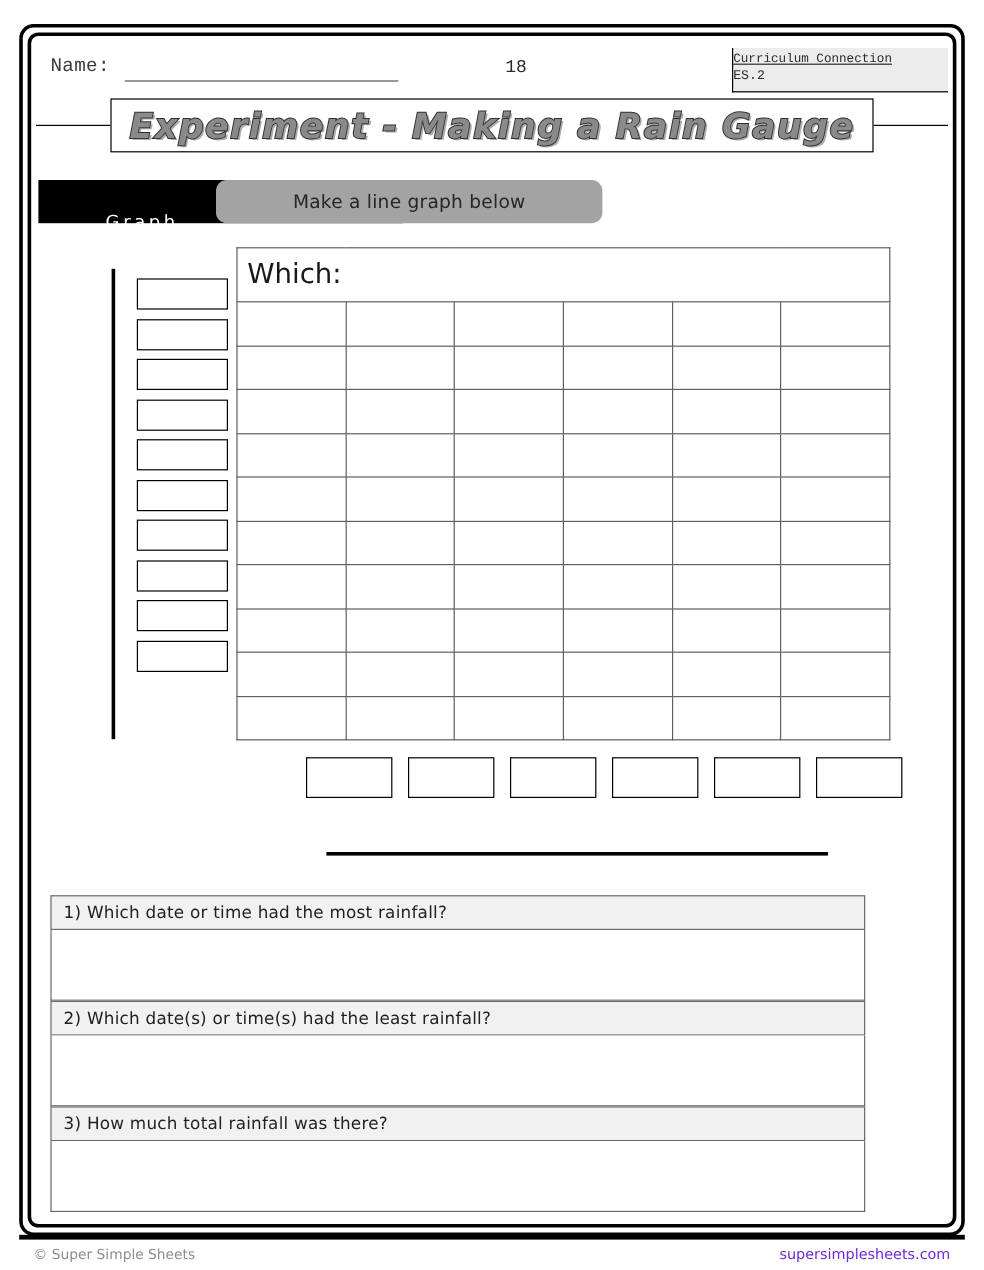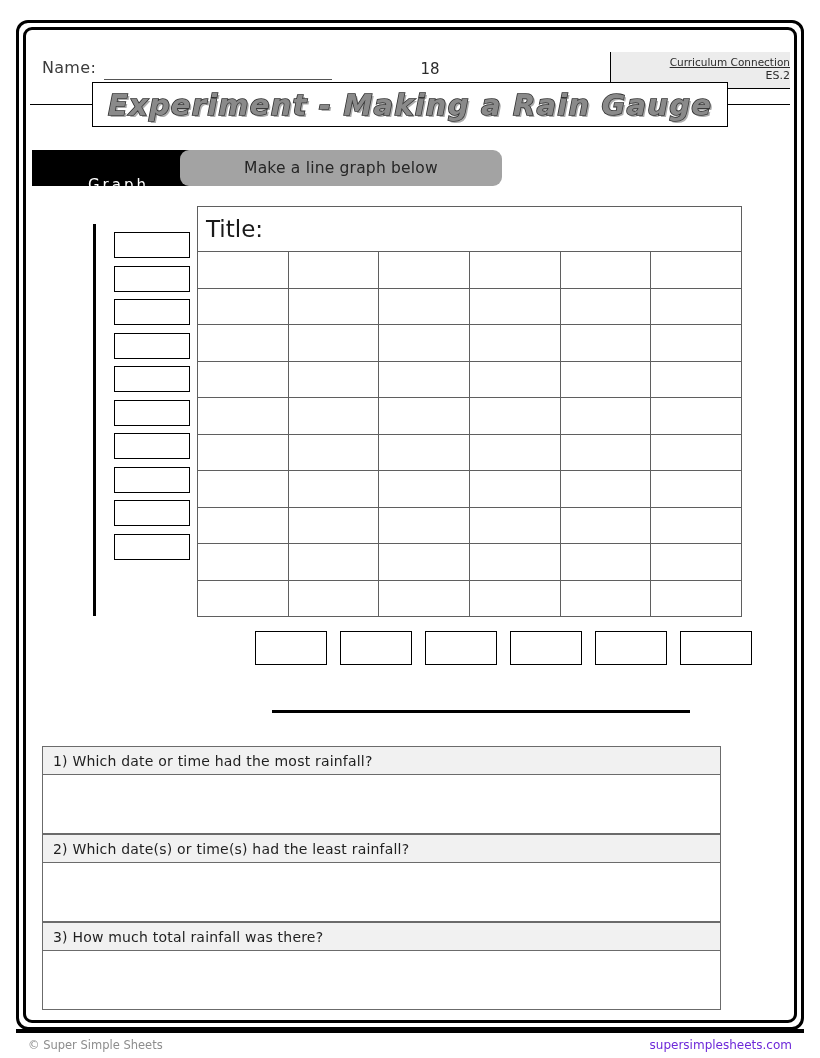--- a/index.html
+++ b/index.html
@@ -29,22 +29,22 @@
     left: 23px; top: 27px;
     width: 774px; height: 996px;
     border: 3px solid #000;
     border-radius: 9px;
     box-sizing: border-box;
   }
 
   
   #header-row {
     position: absolute;
-    left: 30px; top: 52px;
-    width: 760px; height: 40px;
+    left: 30px; top: 40px;
+    width: 760px; height: 40px; font-family: Liberation Mono, monospace;
   }
   #name-label {
     position: absolute;
     left: 12px; top: 6px;
     font-size: 16px;
     color: #3c3c3c;
     letter-spacing: .3px;
   }
   #name-line {
     position: absolute;
@@ -61,21 +61,21 @@
     color: #2b2b2b;
   }
   #curriculum-box {
     position: absolute;
     right: 0px; top: 0px;
     width: 180px; height: 37px;
     background: #ececec;
     border-left: 1.5px solid #000;
     border-bottom: 1.5px solid #000;
     box-sizing: border-box;
-    text-align: right;
+    text-align: left;
     padding-top: 4px;
   }
   #curriculum-title {
     font-size: 10.5px;
     color: #2b2b2b;
     text-decoration: underline;
     display: block;
     line-height: 13px;
   }
   #curriculum-code {
@@ -303,21 +303,21 @@
     <div class="axis-box"></div>
     <div class="axis-box"></div>
     <div class="axis-box"></div>
     <div class="axis-box"></div>
     <div class="axis-box"></div>
     <div class="axis-box"></div>
   </div>
 <table id="grid-table">
   <tbody id="grid-body">
       <tr>
-        <td class="title-cell" colspan="6">Title:</td>
+        <td class="title-cell" colspan="6">Which:</td>
       </tr>
       <tr>
         <td></td>
         <td></td>
         <td></td>
         <td></td>
         <td></td>
         <td></td>
       </tr>
       <tr>

